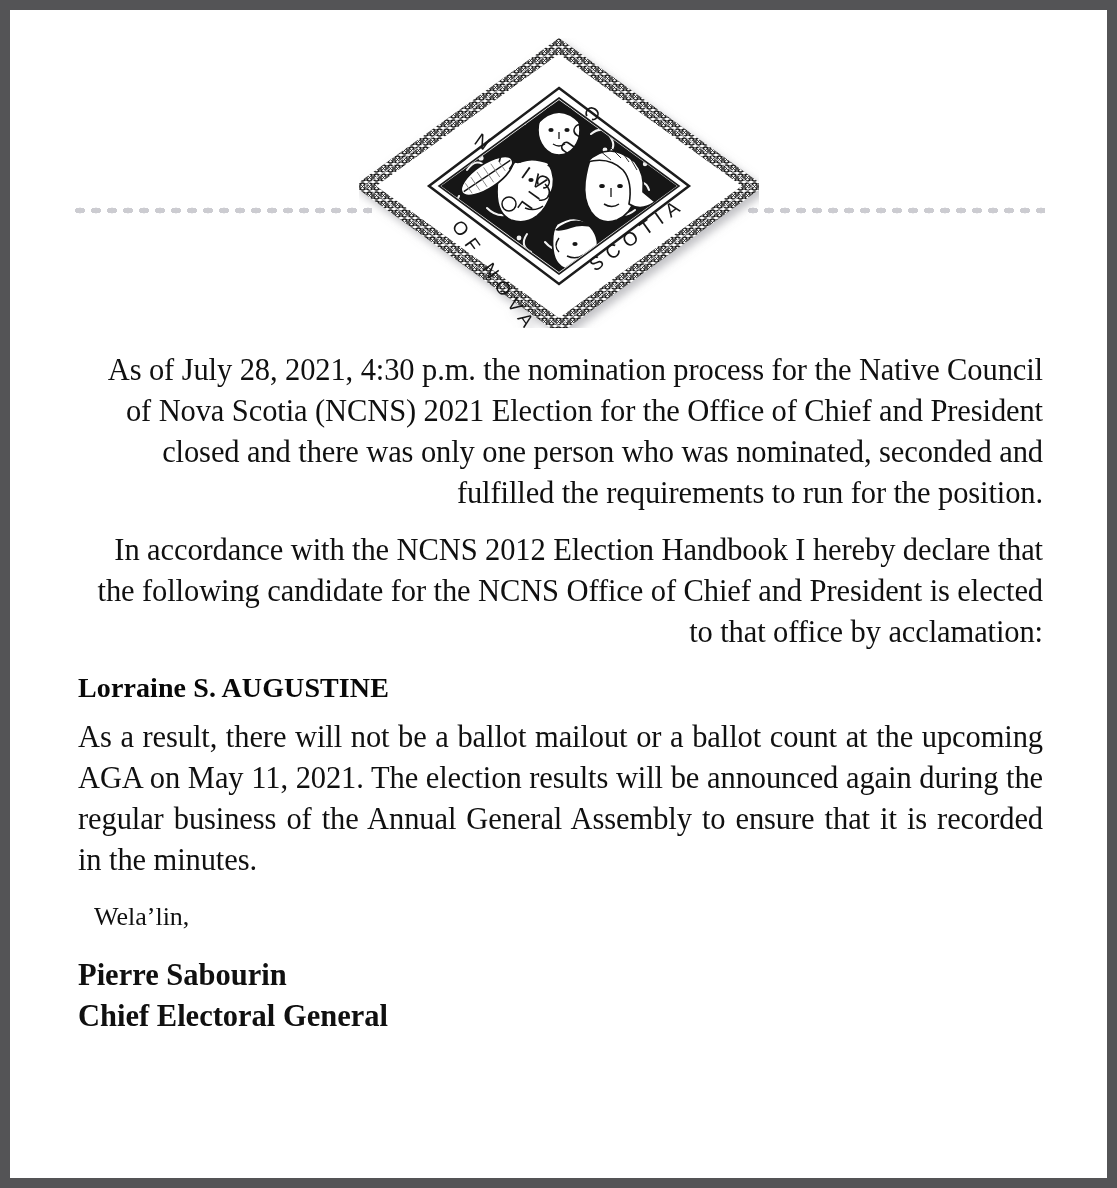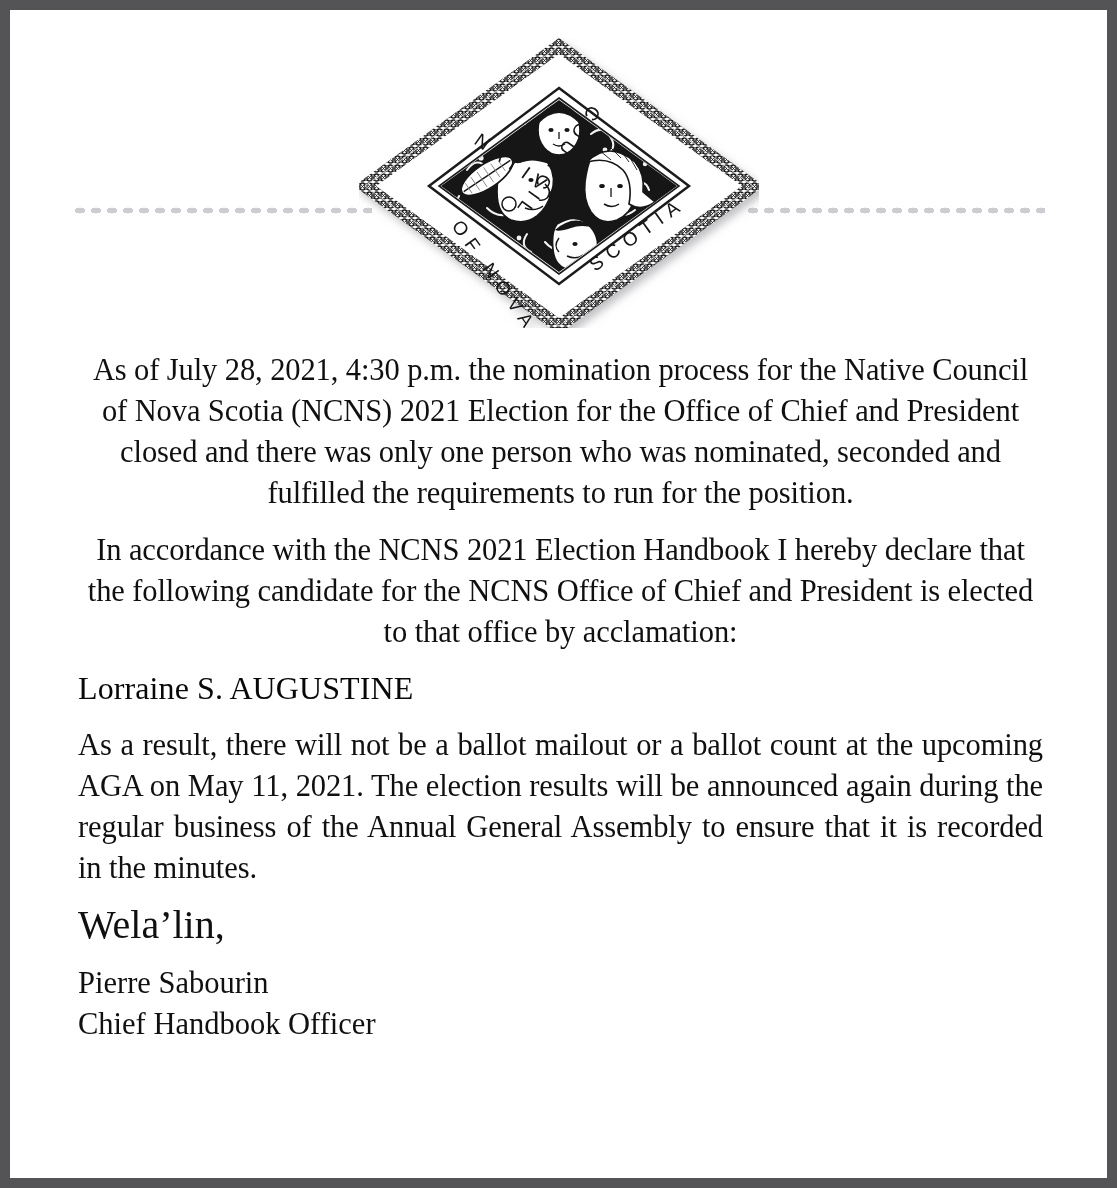--- a/index.html
+++ b/index.html
@@ -66,48 +66,49 @@
     left: 68px;
     right: 64px;
     top: 340px;
   }
 
   p.para {
     margin: 0 0 16px 0;
     font-size: 30.5px;
     line-height: 41px;
     color: #101010;
-    text-align: center;
+    text-align: right;
     letter-spacing: -0.1px;
   }
   p.para.justify {
     text-align: justify;
     text-justify: inter-word;
   }
   p.para.justify-last {
     text-align: justify;
   }
 
   p.name-line {
-    margin: 6px 0 18px 0;
-    font-size: 32px;
+    margin: 6px 0 10px 0;
+    font-size: 28px;
     line-height: 38px;
-    font-weight: normal;
+    font-weight: bold;
     color: #080808;
     letter-spacing: 0.1px;
   }
 
   p.signoff {
-    margin: 14px 0 18px 0;
-    font-size: 40px;
+    margin: 14px 0 18px 16px;
+    font-size: 26px;
     line-height: 40px;
     color: #101010;
   }
 
   .sig-block {
+    font-weight: bold;
   }
   .sig-block .sig-line {
     font-size: 30.5px;
     line-height: 41px;
     color: #101010;
     white-space: nowrap;
   }
 </style>
 </head>
 <body>
@@ -252,28 +253,28 @@
             </g>
           </g>
         </svg>
       </div>
     </div>
 
     <div class="content">
 
       <p class="para">As of July 28, 2021, 4:30 p.m. the nomination process for the Native Council of Nova Scotia (NCNS) 2021 Election for the Office of Chief and President closed and there was only one person who was nominated, seconded and fulfilled the requirements to run for the position.</p>
 
-      <p class="para">In accordance with the NCNS 2021 Election Handbook I hereby declare that the following candidate for the NCNS Office of Chief and President is elected to that office by acclamation:</p>
+      <p class="para">In accordance with the NCNS 2012 Election Handbook I hereby declare that the following candidate for the NCNS Office of Chief and President is elected to that office by acclamation:</p>
 
       <p class="name-line">Lorraine S. AUGUSTINE</p>
 
       <p class="para justify justify-last">As a result, there will not be a ballot mailout or a ballot count at the upcoming AGA on May 11, 2021. The election results will be announced again during the regular business of the Annual General Assembly to ensure that it is recorded in the minutes.</p>
 
       <p class="signoff">Wela’lin,</p>
 
       <div class="sig-block">
         <div class="sig-line">Pierre Sabourin</div>
-        <div class="sig-line">Chief Handbook Officer</div>
+        <div class="sig-line">Chief Electoral General</div>
       </div>
 
     </div>
   </div>
 </div>
 
 </body></html>

